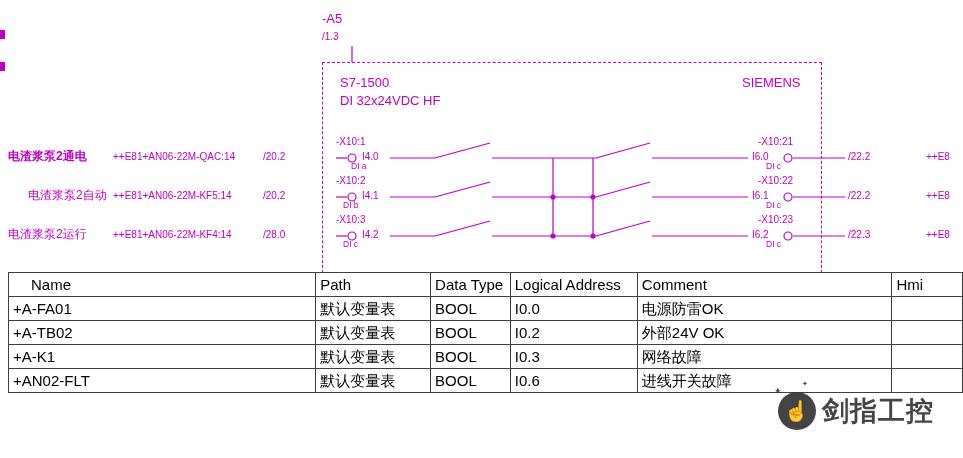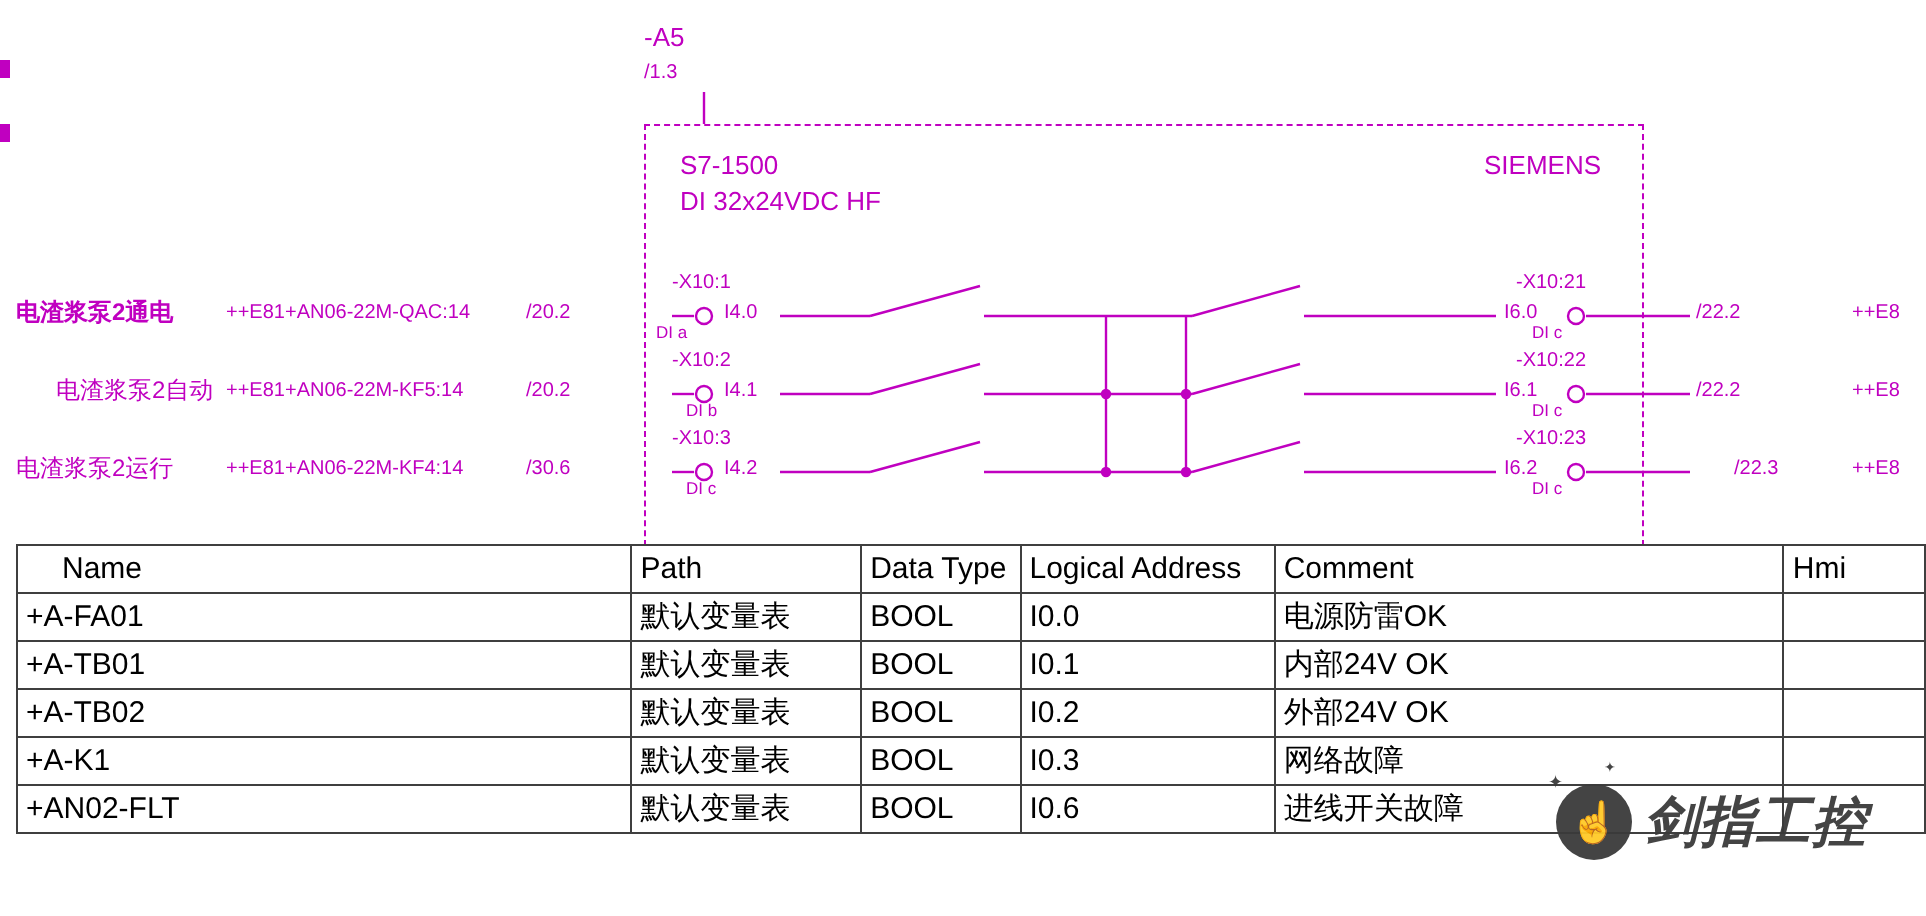--- a/index.html
+++ b/index.html
@@ -42,21 +42,20 @@
     position:absolute; left:778px; top:392px; display:flex; align-items:center;
     color:#3a3a3a; opacity:0.95;
   }
   .logo-circle {
     width:38px; height:38px; border-radius:50%; background:#3a3a3a; color:#fff;
     display:flex; align-items:center; justify-content:center; font-size:20px; flex:0 0 auto;
   }
   .wm-text {
     font-size:27px; font-weight:bold; margin-left:6px; letter-spacing:1px;
     font-family:"DejaVu Sans", sans-serif;
-    font-style:italic;
   }
   .sparkle { position:absolute; font-size:9px; color:#3a3a3a; }
   .s1 { left:-4px; top:-6px; }
   .s2 { left:24px; top:-12px; font-size:7px; }
 </style>
 </head>
 <body style="--accent: #C000C0; --sel: #1c7c38;">
 
 <div id="schematic">
   <div class="edge-mark" style="top:30px"></div>
@@ -106,47 +105,47 @@
       <circle cx="593" cy="197" r="2.6" class="dot"></circle>
       <circle cx="593" cy="236" r="2.6" class="dot"></circle>
       <line x1="352" y1="46" x2="352" y2="62"></line>
     </svg>
   <div id="schematic-labels">
       <span class="sch fs12" style="left: 8px; top: 150px; font-weight: bold;">电渣浆泵2通电</span>
       <span class="sch fs10" style="left: 113px; top: 151px;">++E81+AN06-22M-QAC:14</span>
       <span class="sch fs10" style="left: 263px; top: 151px;">/20.2</span>
       <span class="sch fs10" style="left: 336px; top: 136px;">-X10:1</span>
       <span class="sch fs10" style="left: 362px; top: 151px;">I4.0</span>
-      <span class="sch fs9" style="left: 328px; top: 162px;">DI a</span>
+      <span class="sch fs9" style="left: 351px; top: 162px;">DI a</span>
       <span class="sch fs10" style="left: 758px; top: 136px;">-X10:21</span>
       <span class="sch fs10" style="left: 752px; top: 151px;">I6.0</span>
       <span class="sch fs9" style="left: 766px; top: 162px;">DI c</span>
       <span class="sch fs10" style="left: 848px; top: 151px;">/22.2</span>
       <span class="sch fs10" style="left: 926px; top: 151px;">++E8</span>
       <span class="sch fs12" style="left: 8px; top: 189px; padding-left: 20px;">电渣浆泵2自动</span>
       <span class="sch fs10" style="left: 113px; top: 190px;">++E81+AN06-22M-KF5:14</span>
       <span class="sch fs10" style="left: 263px; top: 190px;">/20.2</span>
       <span class="sch fs10" style="left: 336px; top: 175px;">-X10:2</span>
       <span class="sch fs10" style="left: 362px; top: 190px;">I4.1</span>
       <span class="sch fs9" style="left: 343px; top: 201px;">DI b</span>
       <span class="sch fs10" style="left: 758px; top: 175px;">-X10:22</span>
       <span class="sch fs10" style="left: 752px; top: 190px;">I6.1</span>
       <span class="sch fs9" style="left: 766px; top: 201px;">DI c</span>
       <span class="sch fs10" style="left: 848px; top: 190px;">/22.2</span>
       <span class="sch fs10" style="left: 926px; top: 190px;">++E8</span>
       <span class="sch fs12" style="left: 8px; top: 228px;">电渣浆泵2运行</span>
       <span class="sch fs10" style="left: 113px; top: 229px;">++E81+AN06-22M-KF4:14</span>
-      <span class="sch fs10" style="left: 263px; top: 229px;">/30.6</span>
+      <span class="sch fs10" style="left: 263px; top: 229px;">/28.0</span>
       <span class="sch fs10" style="left: 336px; top: 214px;">-X10:3</span>
       <span class="sch fs10" style="left: 362px; top: 229px;">I4.2</span>
       <span class="sch fs9" style="left: 343px; top: 240px;">DI c</span>
       <span class="sch fs10" style="left: 758px; top: 214px;">-X10:23</span>
       <span class="sch fs10" style="left: 752px; top: 229px;">I6.2</span>
       <span class="sch fs9" style="left: 766px; top: 240px;">DI c</span>
-      <span class="sch fs10" style="left: 848px; top: 229px; margin-left: 19px;">/22.3</span>
+      <span class="sch fs10" style="left: 848px; top: 229px;">/22.3</span>
       <span class="sch fs10" style="left: 926px; top: 229px;">++E8</span>
     </div>
 </div>
 
 <table id="tag-table">
   <thead>
       <tr>
         <th class="name-col" style="width: 322px;">Name</th>
         <th style="width: 117px;">Path</th>
         <th style="width: 80px;">Data Type</th>
@@ -155,28 +154,20 @@
         <th style="width: 73px;">Hmi</th>
       </tr>
     </thead>
   <tbody>
       <tr>
         <td>+A-FA01</td>
         <td>默认变量表</td>
         <td>BOOL</td>
         <td>I0.0</td>
         <td>电源防雷OK</td>
-        <td></td>
-      </tr>
-      <tr>
-        <td>+A-TB01</td>
-        <td>默认变量表</td>
-        <td>BOOL</td>
-        <td>I0.1</td>
-        <td>内部24V OK</td>
         <td></td>
       </tr>
       <tr>
         <td>+A-TB02</td>
         <td>默认变量表</td>
         <td>BOOL</td>
         <td>I0.2</td>
         <td>外部24V OK</td>
         <td></td>
       </tr>

